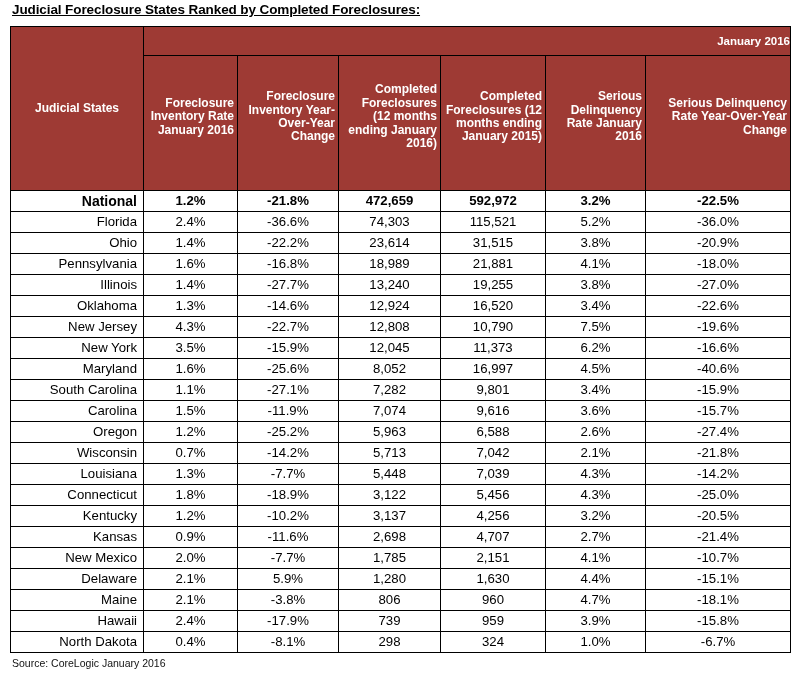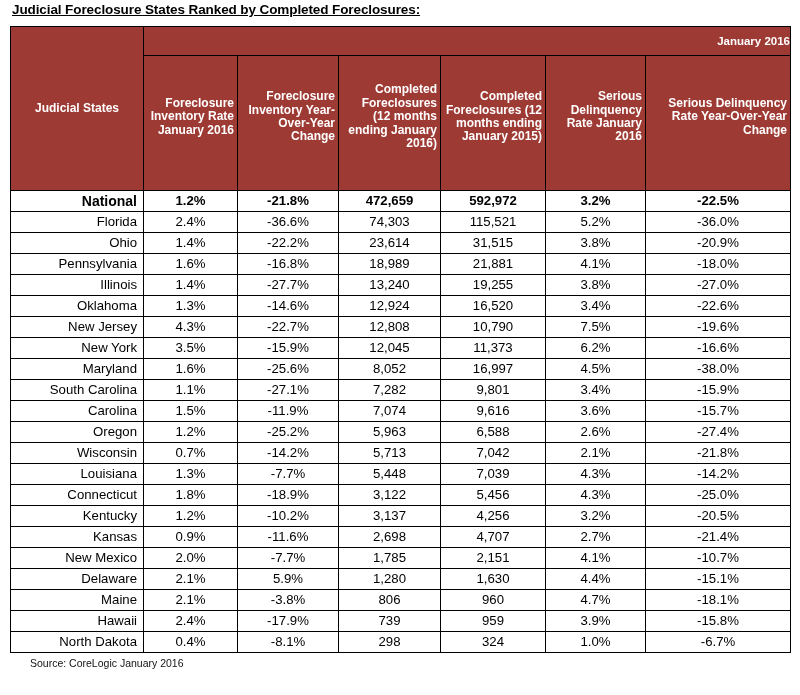--- a/index.html
+++ b/index.html
@@ -93,21 +93,21 @@
 
   tr.national td {
     font-weight: bold;
     border-bottom: 2px solid #000000;
   }
   tr.national td.state { font-size: 14px; }
   tr.first-data td { border-top: 1.5px solid #000000; }
 
   #source {
     position: absolute;
-    left: 30px;
+    left: 12px;
     top: 657px;
     font-size: 10.5px;
     color: #111111;
     white-space: nowrap;
   }
 </style>
 </head>
 <body>
 
 <div id="page">
@@ -212,21 +212,21 @@
             <td class="num">6.2%</td>
             <td class="num">-16.6%</td>
           </tr>
           <tr>
             <td class="state">Maryland</td>
             <td class="num">1.6%</td>
             <td class="num">-25.6%</td>
             <td class="num">8,052</td>
             <td class="num">16,997</td>
             <td class="num">4.5%</td>
-            <td class="num">-38.0%</td>
+            <td class="num">-40.6%</td>
           </tr>
           <tr>
             <td class="state">South Carolina</td>
             <td class="num">1.1%</td>
             <td class="num">-27.1%</td>
             <td class="num">7,282</td>
             <td class="num">9,801</td>
             <td class="num">3.4%</td>
             <td class="num">-15.9%</td>
           </tr>

